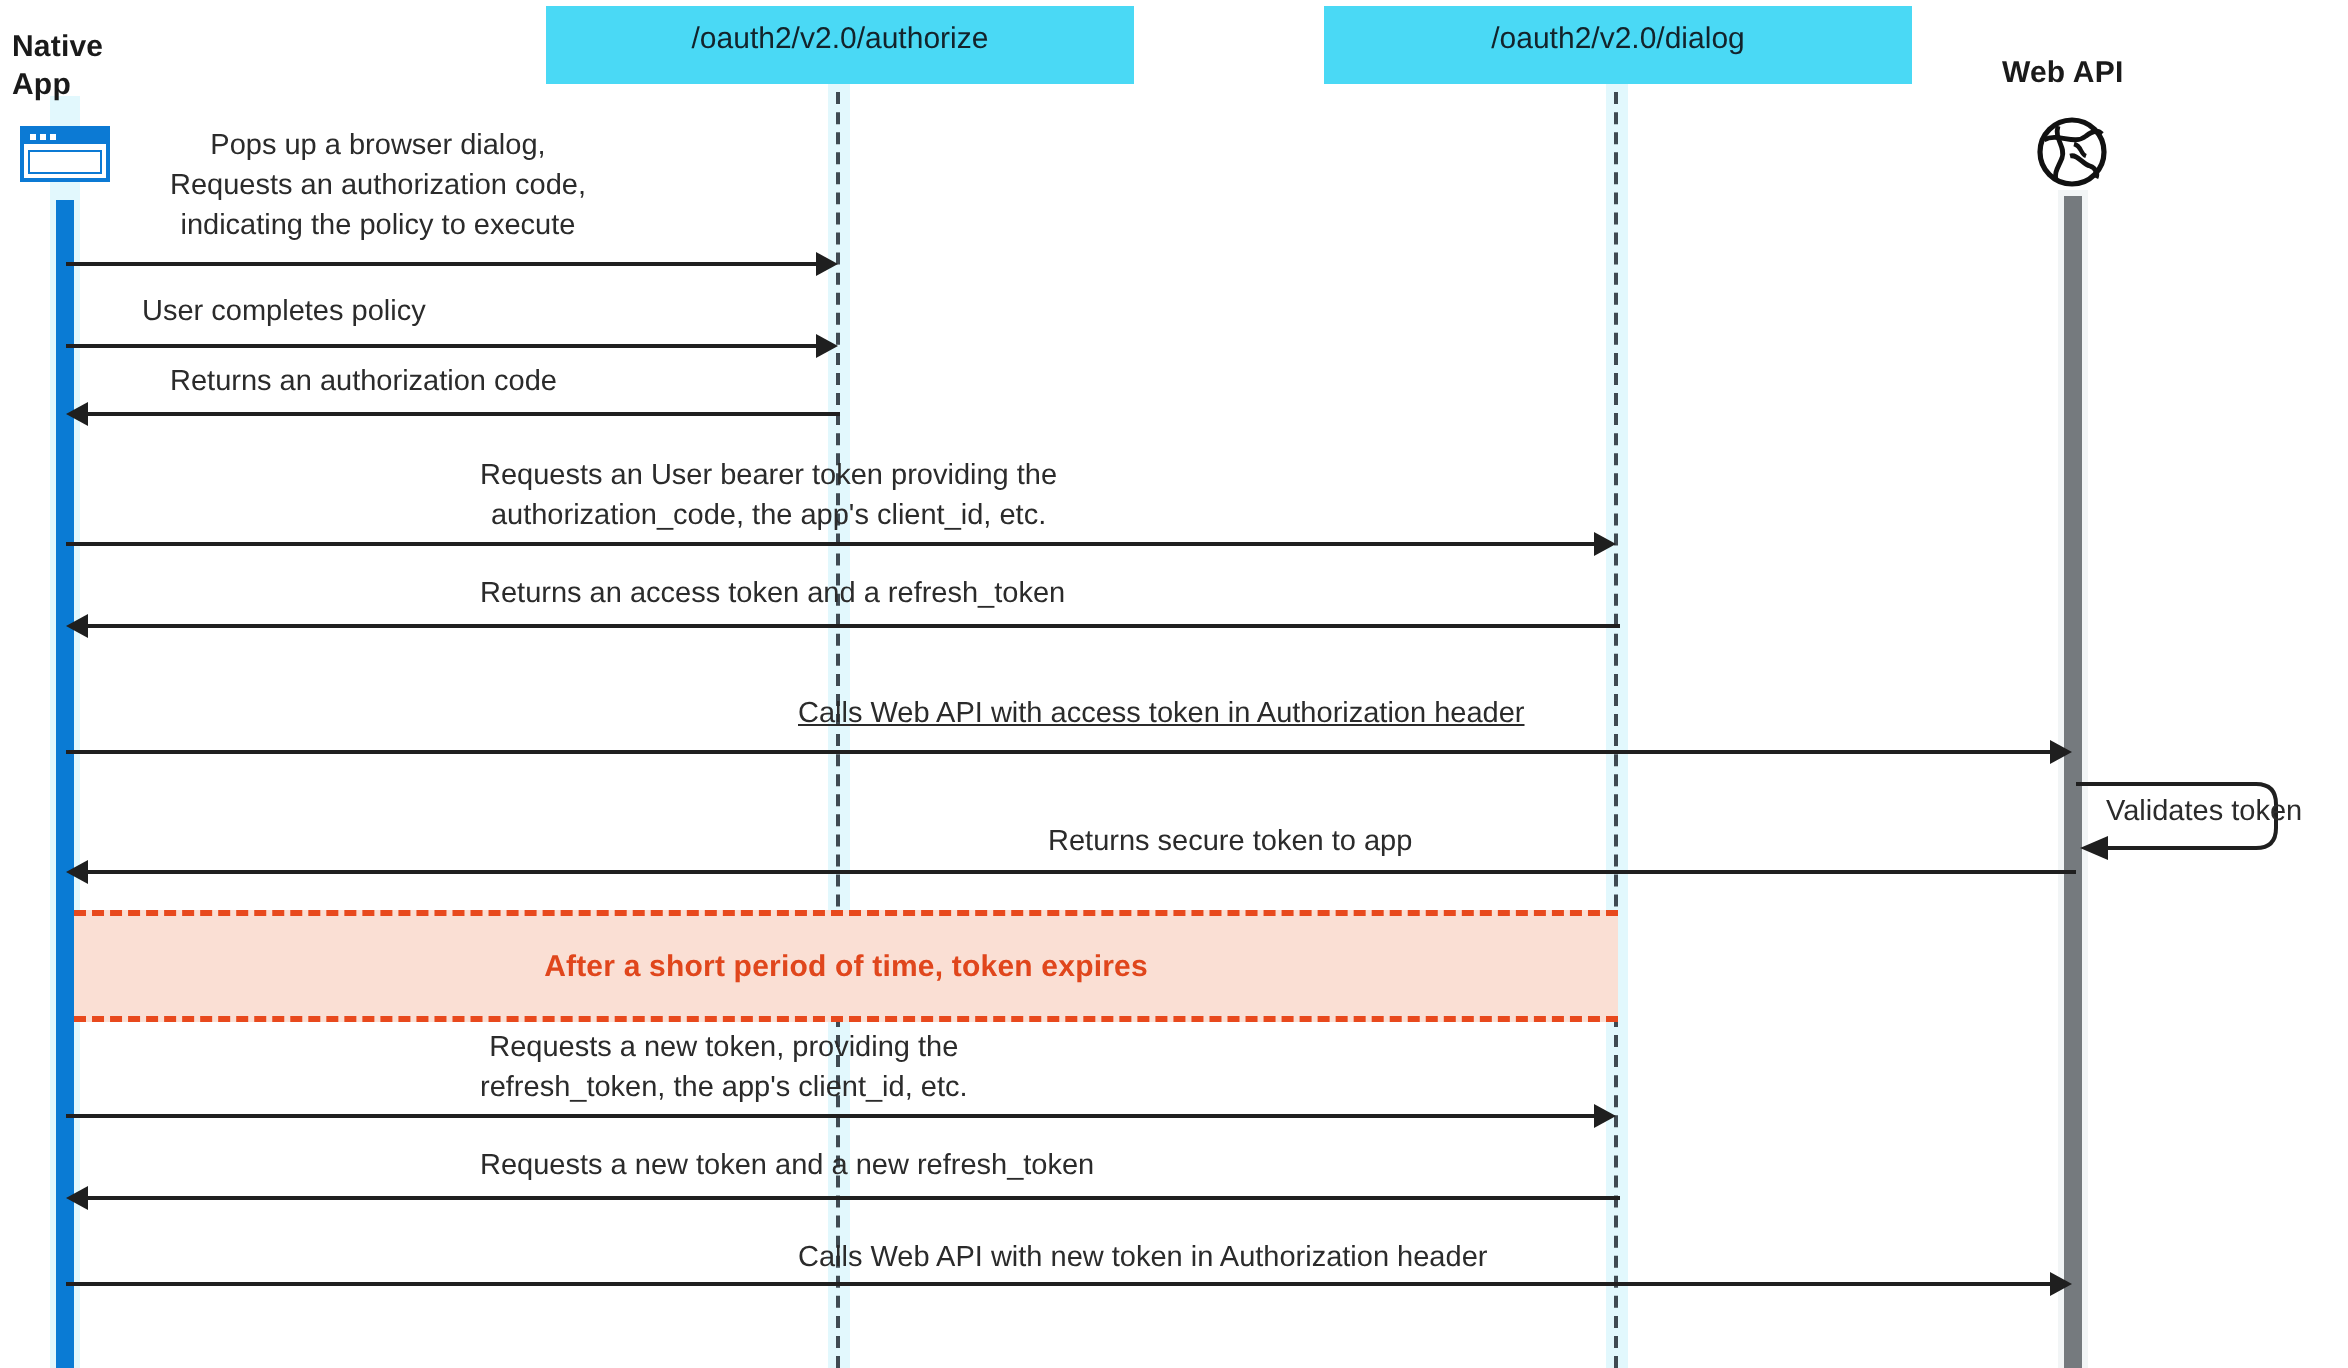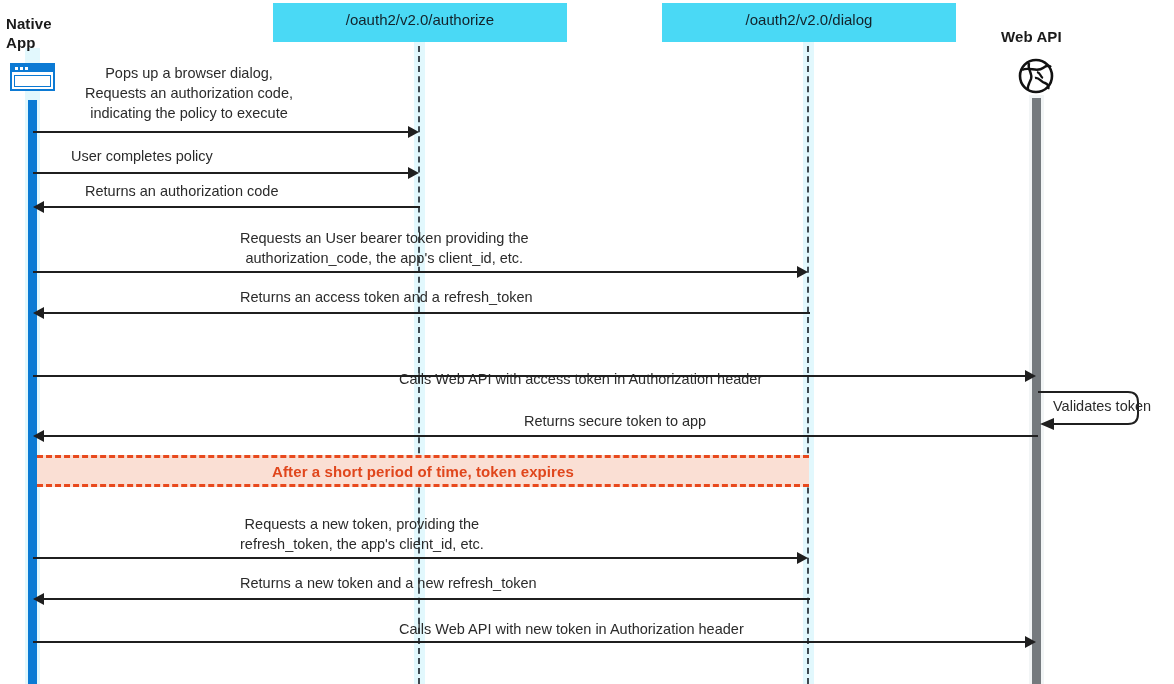--- a/index.html
+++ b/index.html
@@ -206,46 +206,46 @@
 
   <div class="msg-text" style="left:240px; top:228px;">Requests an User bearer token providing the
 authorization_code, the app's client_id, etc.</div>
   <div class="msg-line" style="left:33px; top:271px; width:772px;"></div>
   <div class="arrow-head right" style="left:797px; top:266px;"></div>
 
   <div class="msg-text" style="left:240px; top:287px;">Returns an access token and a refresh_token</div>
   <div class="msg-line" style="left:38px; top:312px; width:772px;"></div>
   <div class="arrow-head left" style="left:33px; top:307px;"></div>
 
-  <div class="msg-text" style="left:399px; top:369px;">Calls Web API with access token in Authorization header</div>
+  <div class="msg-text" style="left:399px; top:347px;text-decoration:underline;">Calls Web API with access token in Authorization header</div>
   <div class="msg-line" style="left:33px; top:375px; width:1000px;"></div>
   <div class="arrow-head right" style="left:1025px; top:370px;"></div>
 
   <div class="selfloop" style="left:1036px; top:386px; width:110px; height:44px;">
     <svg width="110" height="44" viewBox="0 0 110 44" aria-hidden="true">
       <path d="M2 6 H 92 Q 102 6 102 16 V 28 Q 102 38 92 38 H 18" fill="none" stroke="#1f1f1f" stroke-width="2"></path>
       <polygon points="18,32 18,44 4,38" fill="#1f1f1f"></polygon>
     </svg>
   </div>
   <div class="selfloop-text" style="left:1053px; top:396px;">Validates token</div>
 
   <div class="msg-text" style="left:524px; top:411px;">Returns secure token to app</div>
   <div class="msg-line" style="left:38px; top:435px; width:1000px;"></div>
   <div class="arrow-head left" style="left:33px; top:430px;"></div>
 
-  <div class="expiry-banner" style="left:37px; top:455px; width:772px; height:32px;">
+  <div class="expiry-banner" style="left:37px; top:455px; width:772px; height:56px;">
     <span>After a short period of time, token expires</span>
   </div>
 
   <div class="msg-text" style="left:240px; top:514px;">Requests a new token, providing the
 refresh_token, the app's client_id, etc.</div>
   <div class="msg-line" style="left:33px; top:557px; width:772px;"></div>
   <div class="arrow-head right" style="left:797px; top:552px;"></div>
 
-  <div class="msg-text" style="left:240px; top:573px;">Returns a new token and a new refresh_token</div>
+  <div class="msg-text" style="left:240px; top:573px;">Requests a new token and a new refresh_token</div>
   <div class="msg-line" style="left:38px; top:598px; width:772px;"></div>
   <div class="arrow-head left" style="left:33px; top:593px;"></div>
 
   <div class="msg-text" style="left:399px; top:619px;">Calls Web API with new token in Authorization header</div>
   <div class="msg-line" style="left:33px; top:641px; width:1000px;"></div>
   <div class="arrow-head right" style="left:1025px; top:636px;"></div>
 
 </div>
 
 </body></html>

